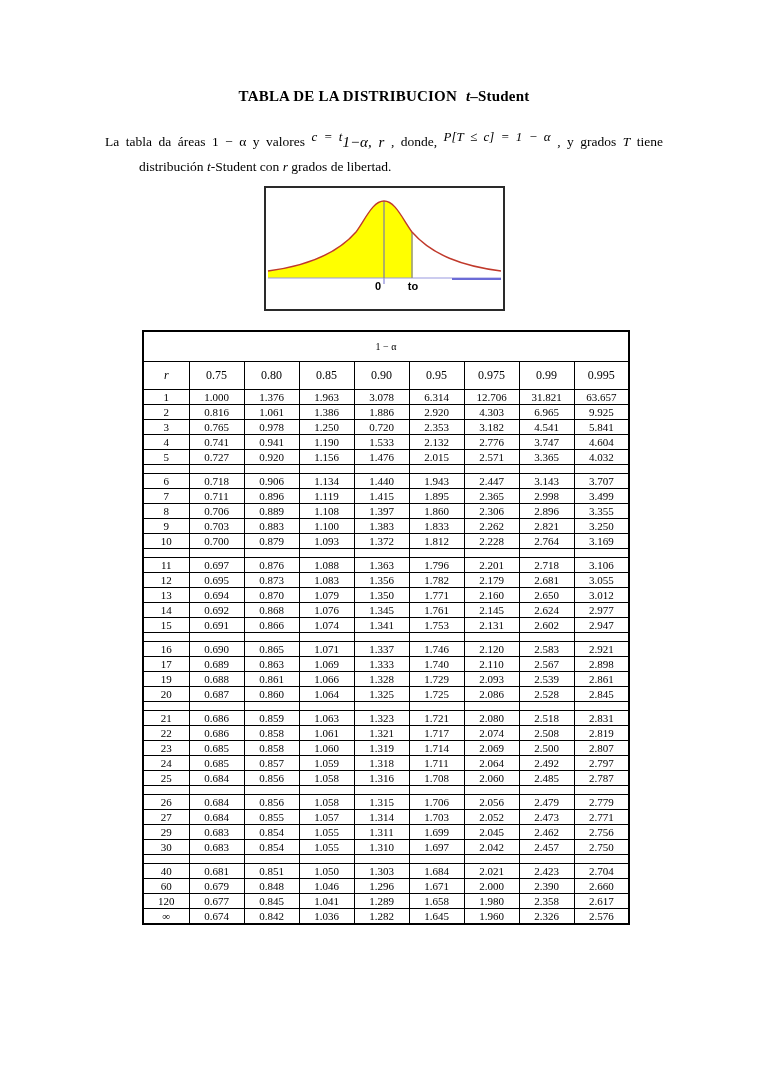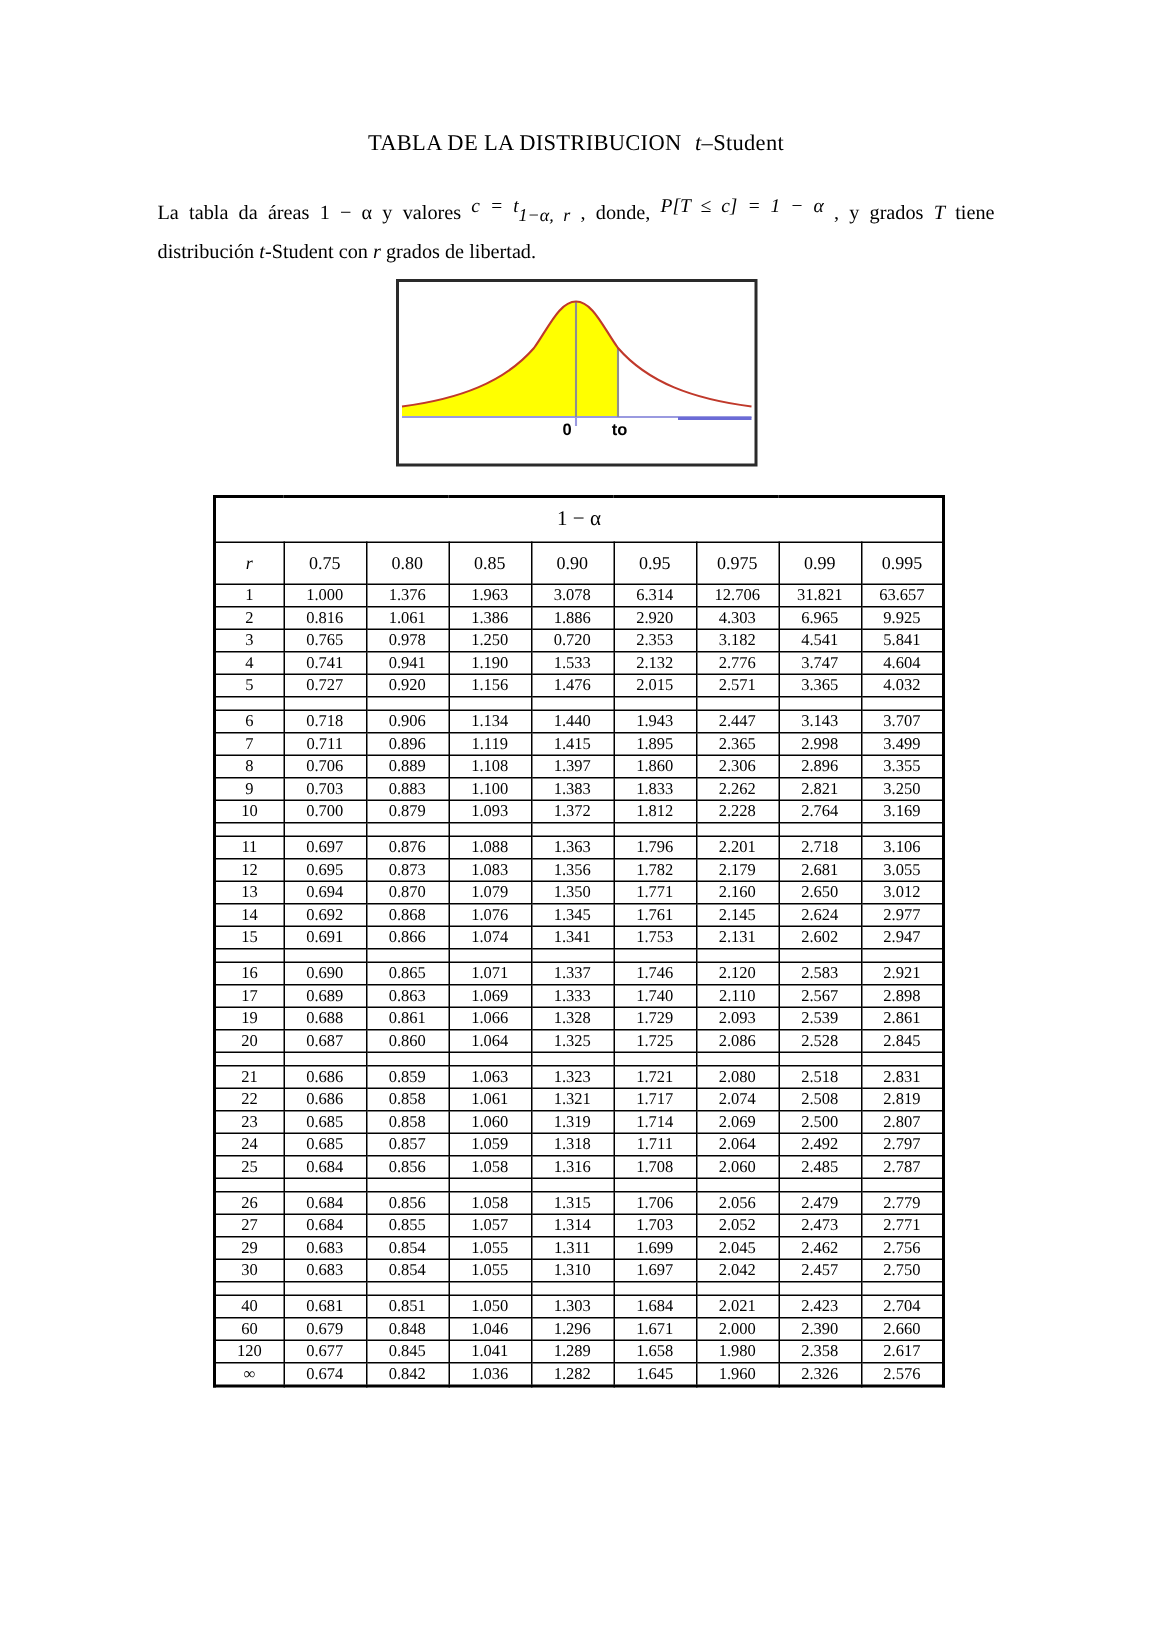--- a/index.html
+++ b/index.html
@@ -3,52 +3,52 @@
 <meta charset="utf-8">
 <style>
   html,body { margin:0; padding:0; background:#ffffff; }
   .page {
     position:relative; width:768px; height:1086px; background:#ffffff;
     font-family:"Liberation Serif", serif; color:#000; overflow:hidden;
   }
   
   .title {
     position:absolute; top:88px; left:0; width:100%;
-    text-align:center; font-weight:normal; font-size:15px; letter-spacing:0.2px;
+    text-align:center; font-weight:bold; font-size:15px; letter-spacing:0.2px;
   }
   .title .gap { display:inline-block; width:9px; }
   .title .var { font-style:italic; }
   
   .intro {
     position:absolute; left:105px; top:131px; width:558px;
     font-size:13.5px; line-height:22px;
   }
   .intro .l1 { text-align:justify; text-align-last:justify; }
-  .intro .l2 { text-align:left; }
+  .intro .l2 { text-align:left;margin-left:34px; }
   .ivar { font-style:italic; }
   .formula { font-style:italic; position:relative; top:-5px; font-size:13px; white-space:nowrap; }
-  .formula sub { font-size:12px; position:relative; top:2px; }
+  .formula sub { font-size:15px; position:relative; top:2px; }
   
   .figurebox {
     position:absolute; left:264px; top:186px; width:241px; height:125px;
     border:2px solid #2a2a2a; box-sizing:border-box; background:#fff;
   }
   .figurebox svg { display:block; width:100%; height:100%; }
   .axis-label { font-family:"Liberation Sans", sans-serif; font-size:11px; font-weight:bold; }
   
   .ttable {
     position:absolute; left:142px; top:330px; width:486px;
     border-collapse:collapse; table-layout:fixed;
     font-size:11px; text-align:center; border:2px solid #000;
   }
   .ttable th, .ttable td {
     border:1px solid #000; padding:0; text-align:center;
     font-weight:normal; height:14px; line-height:14px; overflow:hidden;
   }
-  .ttable th.span-head { height:29px; line-height:29px; font-size:14px; }
+  .ttable th.span-head { height:29px; line-height:29px; font-size:10px; }
   .ttable tr.colhead th { height:27px; line-height:27px; font-size:12px; }
   .ttable .ital { font-style:italic; }
   .ttable tr.spacer td { height:8px; line-height:8px; }
 </style>
 </head>
 <body>
 
 <div class="page">
 
   <div class="title"><span>TABLA DE LA DISTRIBUCION</span><span class="gap"></span><span class="var">t</span><span>–Student</span></div>

